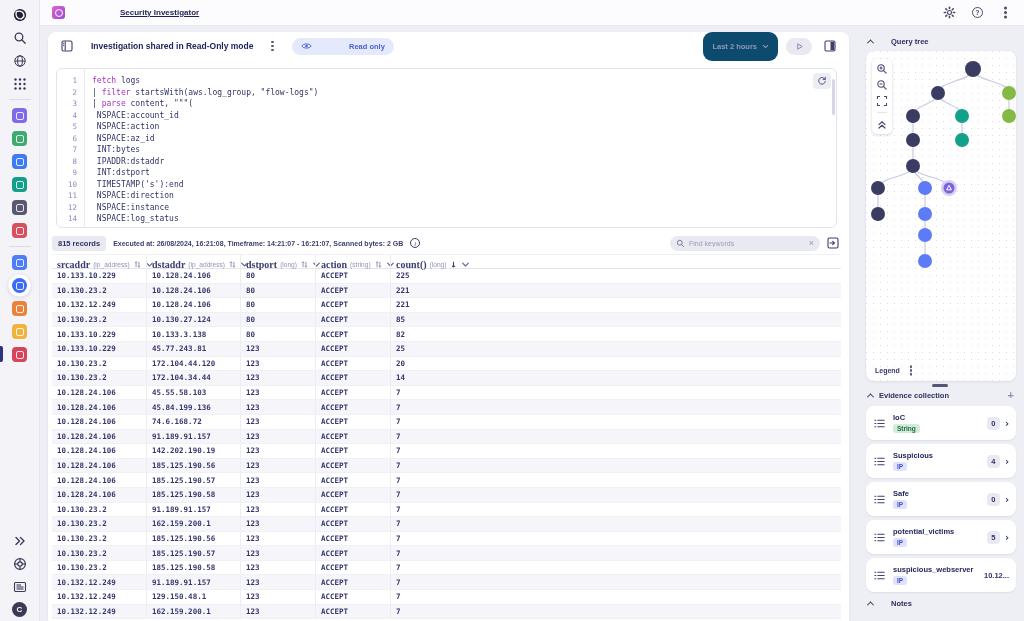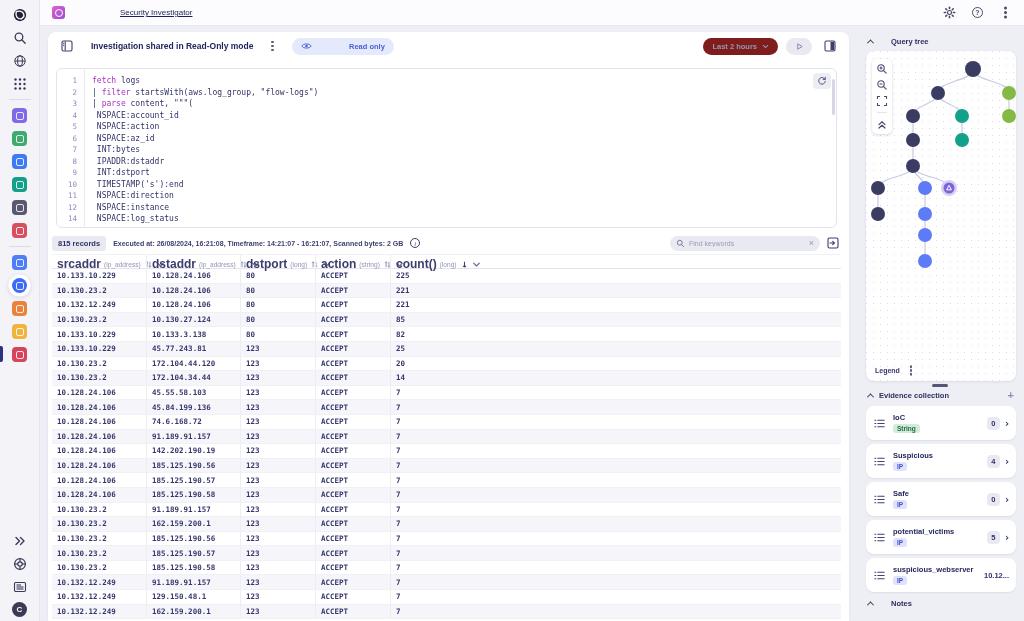--- a/index.html
+++ b/index.html
@@ -23,21 +23,21 @@
   .sidebar-bottom { margin-top:auto; display:flex; flex-direction:column; align-items:center; padding-bottom:0; }
   .avatar { width:15px; height:15px; border-radius:50%; background:#3a3a55; color:#fff;
     font-size:8px; font-weight:bold; display:flex; align-items:center; justify-content:center; }
 
   
   .topbar { position:absolute; left:40px; top:0; right:0; height:26px; background:#fcfcfe;
     border-bottom:1px solid #e8e8f0; display:flex; align-items:center; padding:0 12px; gap:7px; z-index:4; }
   .app-chip { width:13px; height:13px; border-radius:3px; background:linear-gradient(135deg,#e061c9,#9a4bd8);
     display:flex; align-items:center; justify-content:center; }
   .app-chip::after { content:""; width:6px; height:6px; border:1.2px solid #fff; border-radius:50%; }
-  .tb-title { font-size:8px; font-weight:normal; color:#1c1f58; text-decoration:underline; cursor:pointer;padding-left:48px; }
+  .tb-title { font-size:8px; font-weight:bold; color:#1c1f58; text-decoration:underline; cursor:pointer;padding-left:48px; }
   .tb-right { margin-left:auto; display:flex; align-items:center; gap:15px; }
   .tb-ic { width:13px; height:13px; display:flex; align-items:center; justify-content:center; cursor:pointer; color:#4a4b66; }
   .tb-ic svg { width:13px; height:13px; }
   .help-ic { width:11px; height:11px; border:1.2px solid #4a4b66; border-radius:50%;
     font-size:7px; font-weight:bold; display:flex; align-items:center; justify-content:center; }
   .kebab { width:3px; height:3px; border-radius:50%; background:#4a4b66;
     box-shadow:0 -4.5px 0 #4a4b66, 0 4.5px 0 #4a4b66; }
 
   
   .main-card { position:absolute; left:48px; top:32px; width:801px; bottom:0; background:#fff;
@@ -45,22 +45,22 @@
   .inv-toolbar { position:absolute; top:0; left:0; right:0; height:28px; display:flex; align-items:center; padding:0 9px; }
   .inv-ic { width:12px; height:12px; margin:0 4px; display:flex; }
   .inv-ic svg { width:12px; height:12px; }
   .inv-title { font-size:8.5px; font-weight:bold; color:#23255c; margin-left:14px; }
   .kebab-sm { width:2.5px; height:2.5px; border-radius:50%; background:#5a5b7d;
     box-shadow:0 -4px 0 #5a5b7d, 0 4px 0 #5a5b7d; margin:0 18px; cursor:pointer; }
   .ro-pill { display:flex; align-items:center; gap:4px; background:#e4eafb; border-radius:9px;
     height:17px; padding:0 9px; cursor:pointer; }
   .ro-pill span { font-size:7.5px; font-weight:bold; color:#4a5fd8;padding-left:33px; }
   .inv-right { margin-left:auto; display:flex; align-items:center; gap:8px; }
-  .time-pill { display:flex; align-items:center; gap:5px; background:#7f1d1d; color:#9596b4;
-    font-size:7.5px; font-weight:bold; height:17px; padding:0 9px; border-radius:9px; cursor:pointer; }
+  .time-pill { display:flex; align-items:center; gap:5px; background:#0c4a6e; color:#9596b4;
+    font-size:7.5px; font-weight:bold; height:29px; padding:0 9px; border-radius:9px; cursor:pointer; }
   .play-pill { width:26px; height:17px; background:#e9e9f2; border-radius:9px;
     display:flex; align-items:center; justify-content:center; cursor:pointer; }
 
   
   .editor { position:absolute; top:36px; left:8px; right:12px; height:160px; background:#fff;
     border:1px solid #e2e2ee; border-radius:6px; overflow:hidden; font-family:"DejaVu Sans Mono",monospace; }
   .editor::before { content:""; position:absolute; left:27px; top:0; bottom:0; width:1px; background:#e9e9f3; }
   .code-lines { padding-top:6px; }
   .c-row { display:flex; height:11.5px; line-height:11.5px; }
   .c-ln { width:27px; text-align:right; padding-right:7px; font-size:7.5px; color:#8b8cbe; flex:none; }
@@ -85,21 +85,21 @@
   .find-box input::placeholder { color:#9a9ab8; }
   .find-x { font-size:9px; color:#9a9ab8; cursor:pointer; line-height:1; }
   .open-ic { width:12px; height:12px; display:flex; cursor:pointer; }
 
   
   .tbl { position:absolute; top:222px; left:4px; right:8px; bottom:0; overflow:hidden; }
   .tr { display:grid; grid-template-columns:94px 94px 75px 75px 1fr; align-items:center; }
   .thead { height:15px; border-bottom:1px solid #e4e4ee; border-top:1px solid #f0f0f6; }
   .th { display:flex; align-items:center; gap:3px; padding-left:5px; height:100%; cursor:pointer; }
   .th + .th { border-left:1px solid #ececf4; }
-  .th .cname { font-size:12px; font-weight:bold; color:#3b3d6e; }
+  .th .cname { font-size:10px; font-weight:bold; color:#3b3d6e;font-family:Liberation Serif, serif; }
   .th .ctype { font-size:6.6px; color:#9293b6; }
   .th svg { width:9px; height:9px; }
   .trow { height:14.6px; border-bottom:1px solid #f0f0f6; cursor:default; }
   .trow.alt { background:#f6f6fa; }
   .td { font-family:"DejaVu Sans Mono",monospace; font-size:7.5px; font-weight:bold; color:#34366b;
     padding-left:5px; height:100%; display:flex; align-items:center; }
   .td + .td { border-left:1px solid #ededf5; }
 
   
   .rpanel { position:absolute; left:856px; top:26px; right:0; bottom:0; }

